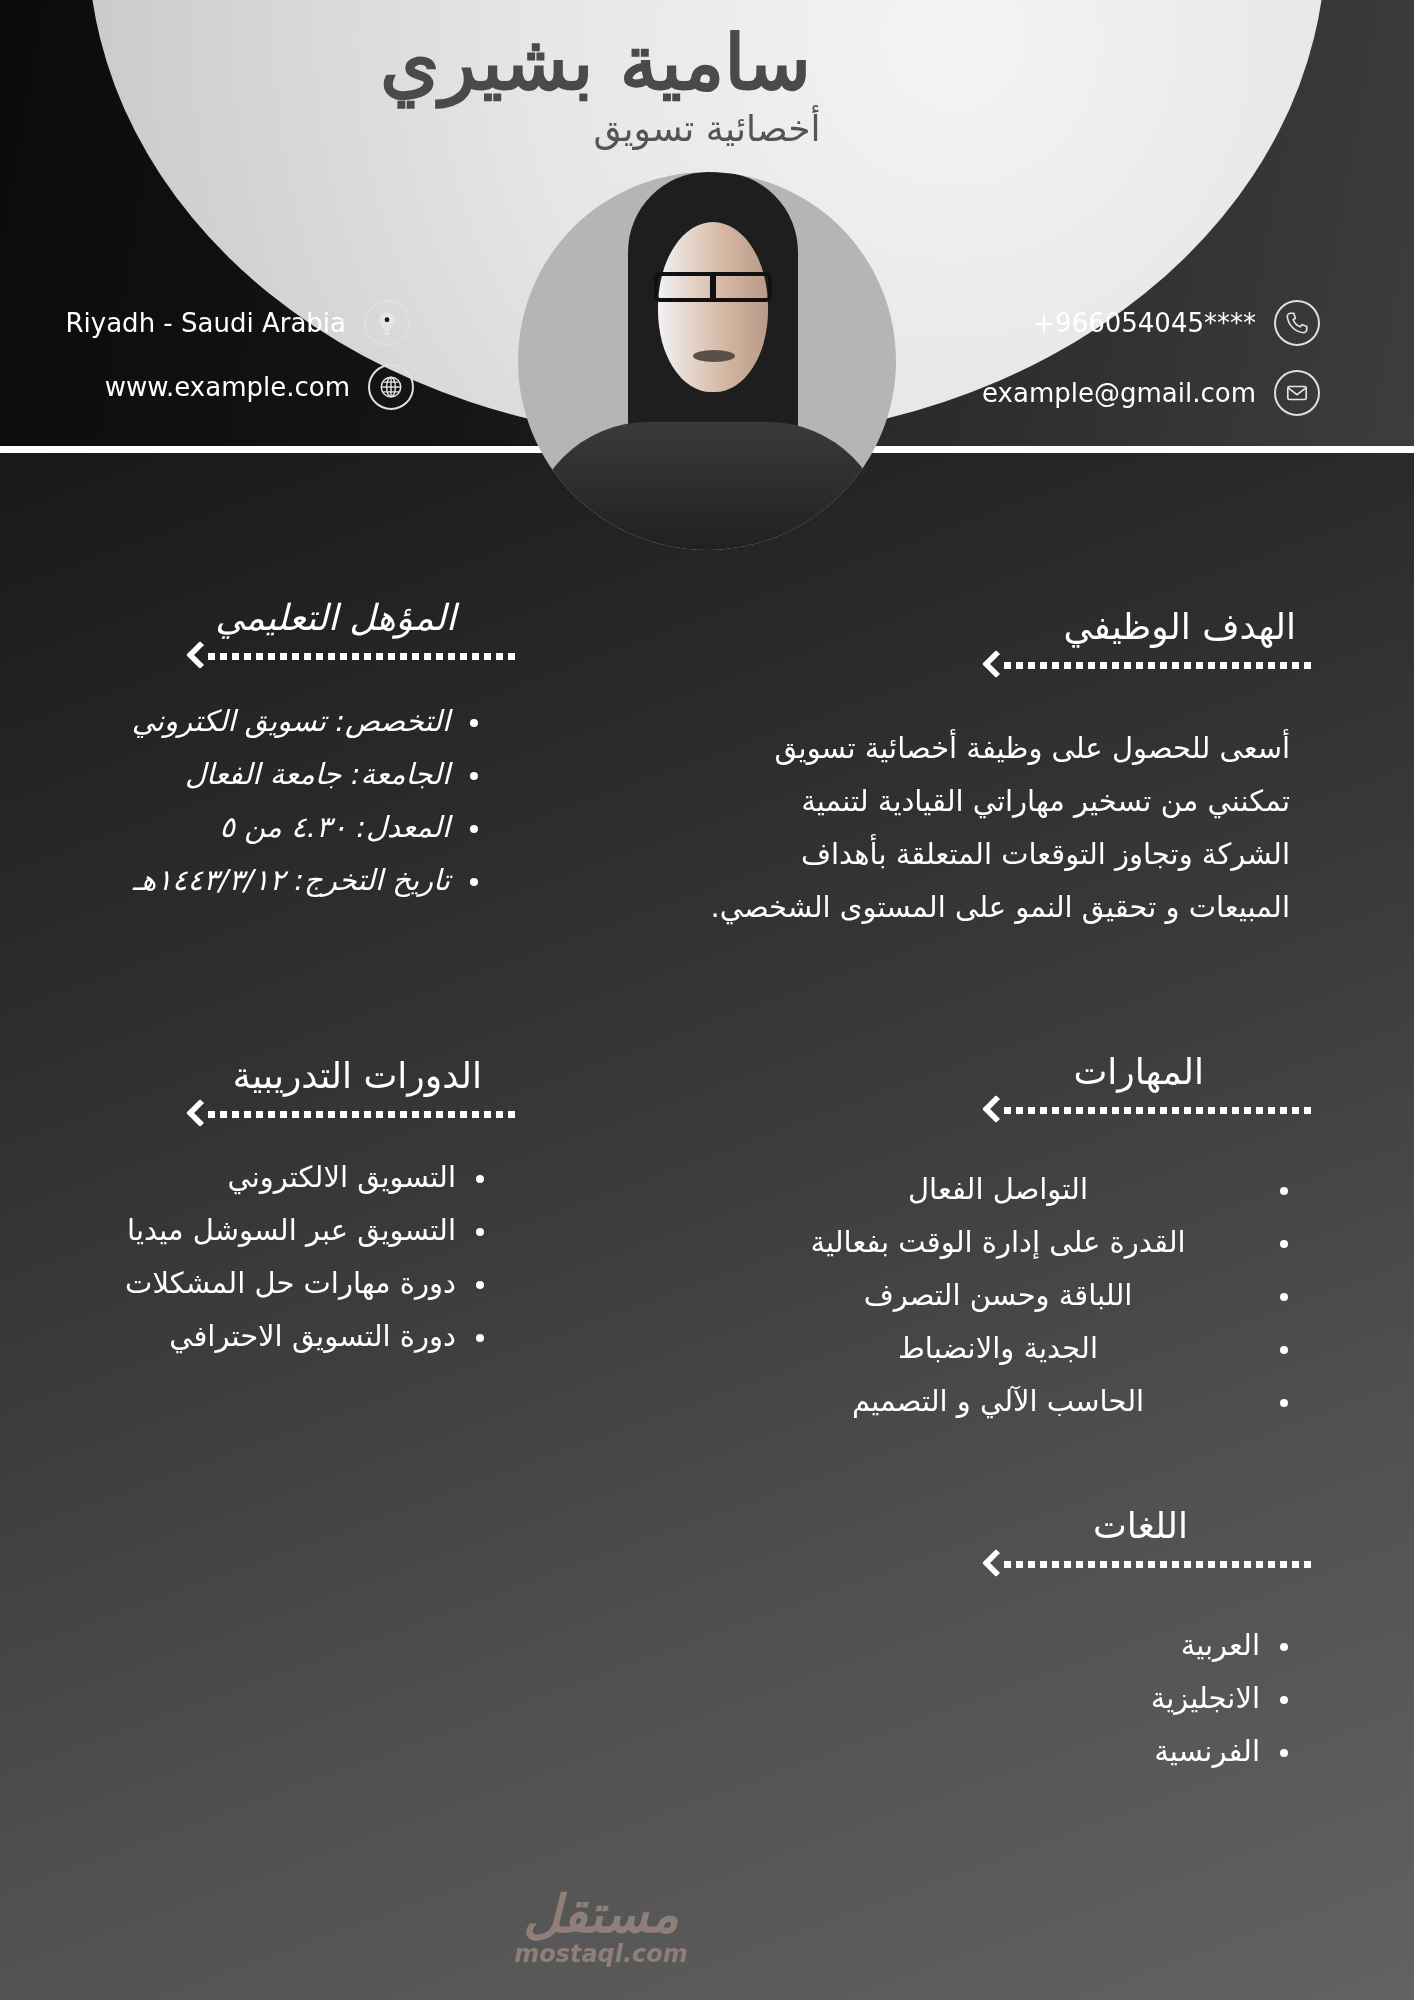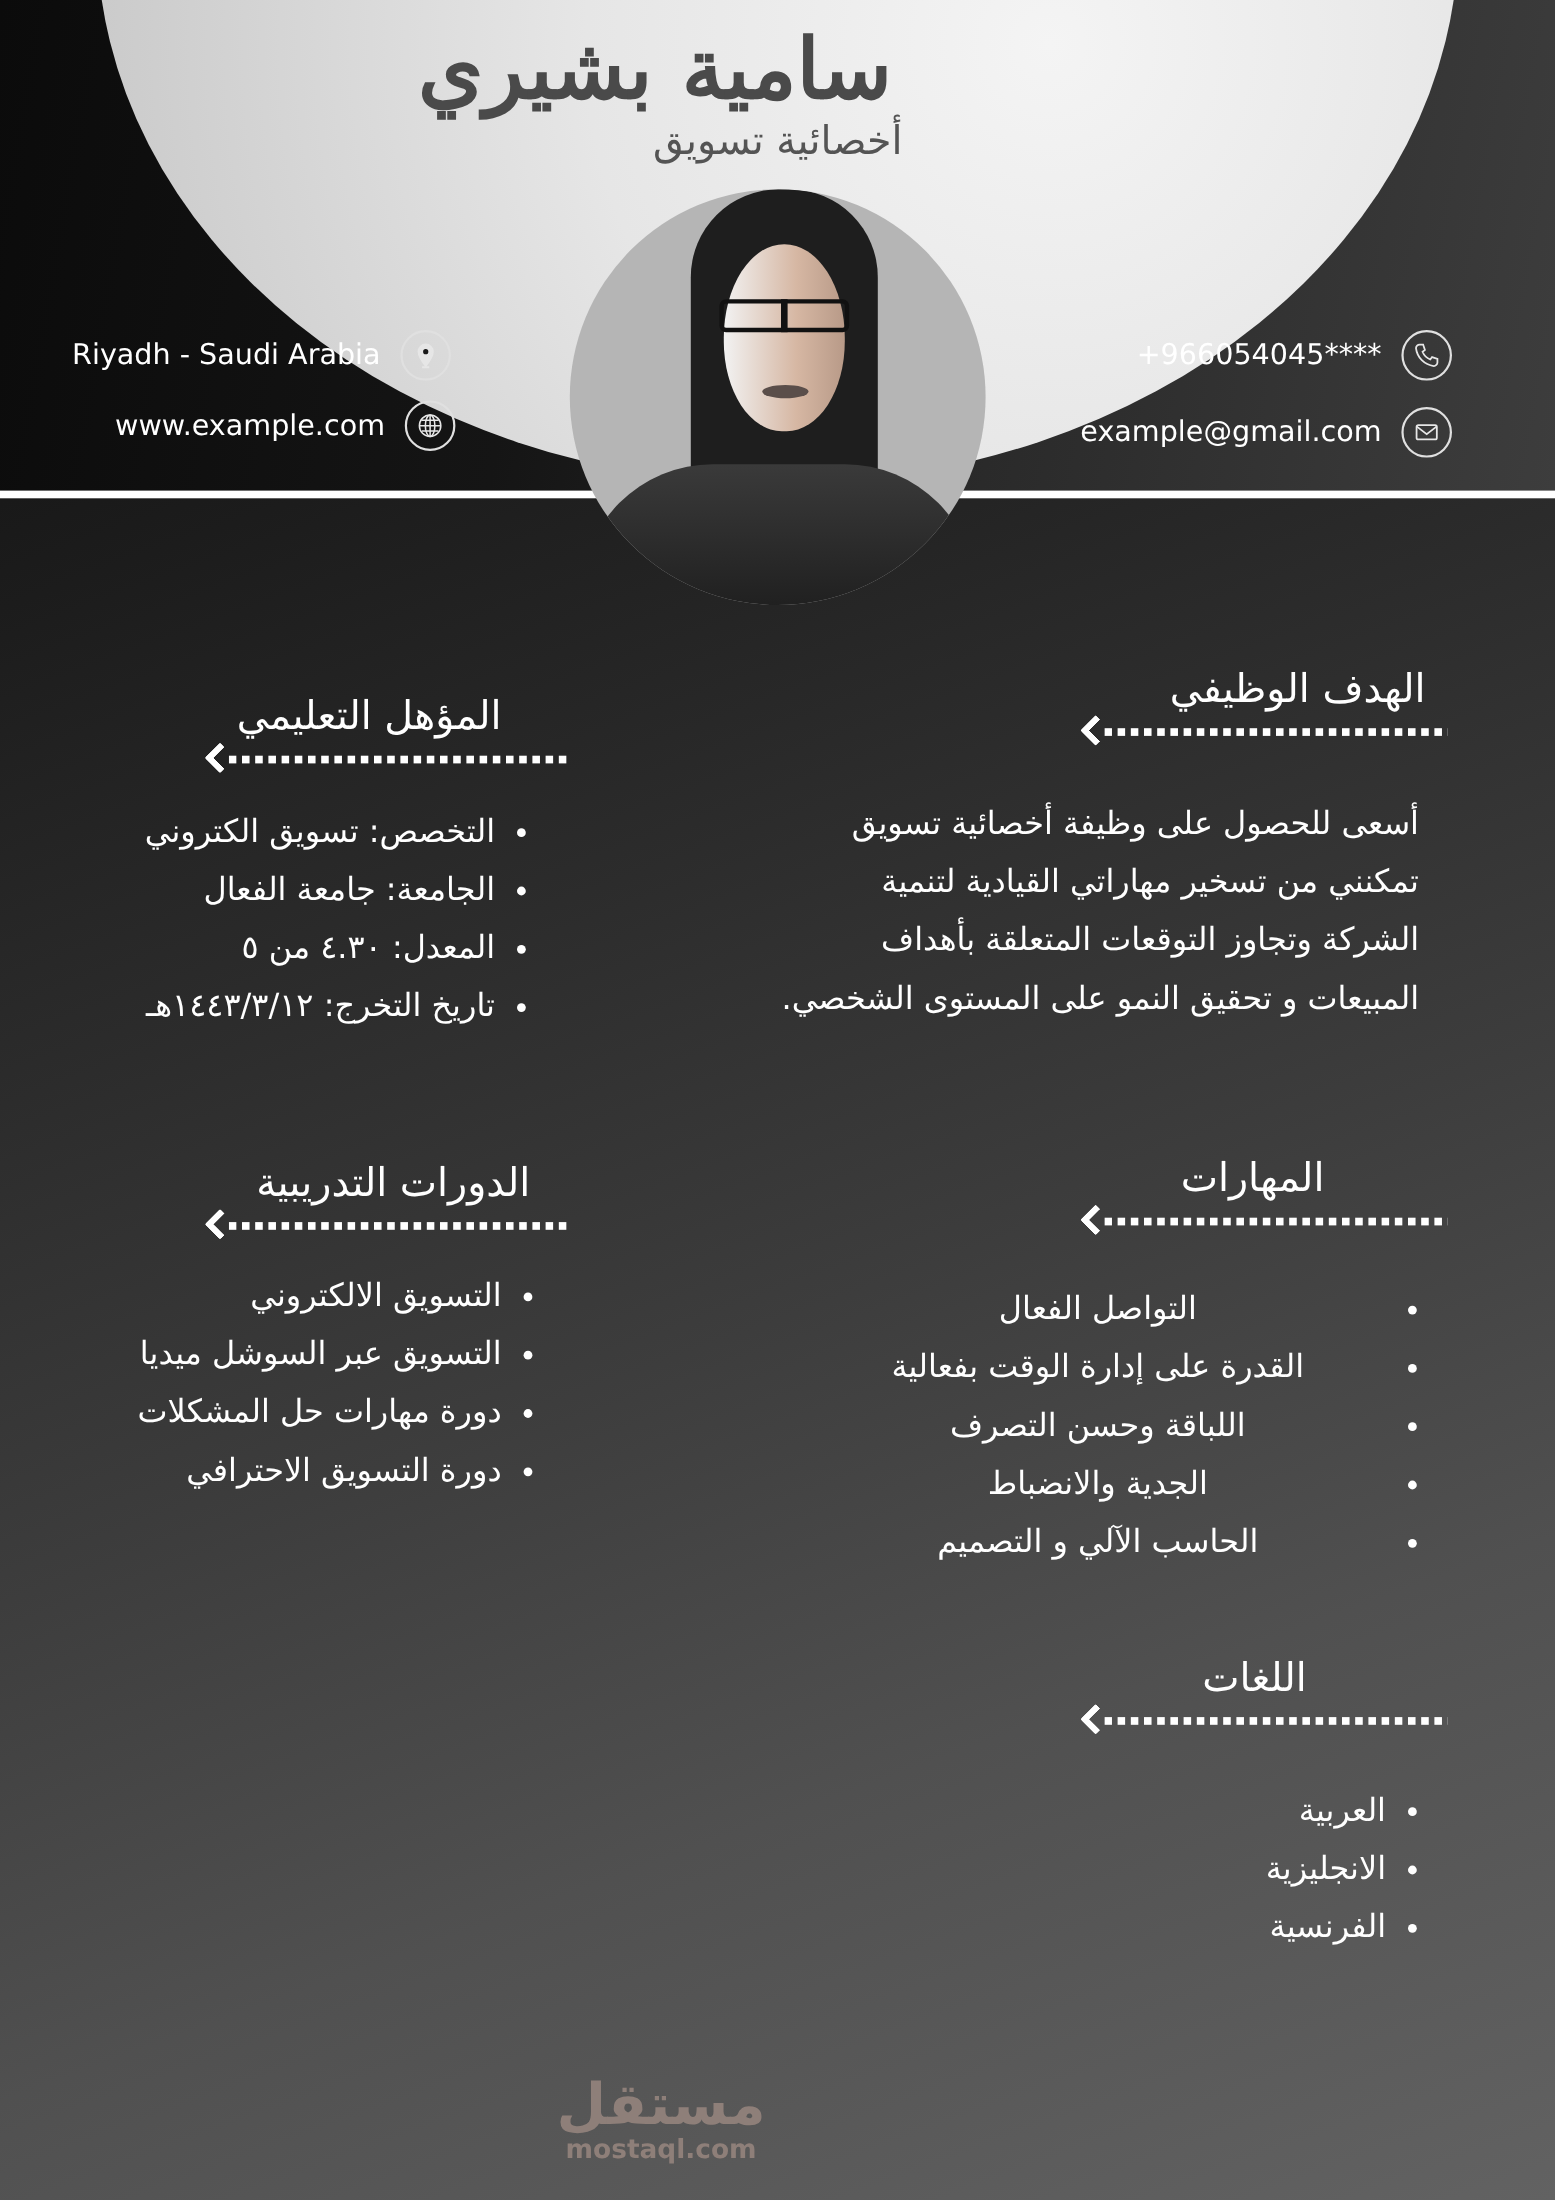--- a/index.html
+++ b/index.html
@@ -90,21 +90,21 @@
   .section li {
     font-size: 29px; line-height: 53px; white-space: nowrap; position: relative; padding-right: 34px;
   }
   .section li::before {
     content: ""; position: absolute; right: 6px; top: 24px; width: 8px; height: 8px; border-radius: 50%; background: #fff;
   }
   .objective p {
     margin: 0; font-size: 29px; line-height: 53px; color: #fff; width: 640px;
   }
   .watermark {
-    position: absolute; left: 0; width: 1202px; top: 1888px; text-align: center; color: #8e7f79;
+    position: absolute; left: 0; width: 1202px; top: 1888px; text-align: center; color: #8e7f79; font-style: italic;
   }
   .watermark .ar { font-size: 52px; font-weight: bold; line-height: 1; direction: rtl; }
   .watermark .en { font-size: 24px; font-weight: bold; margin-top: 0px; }
 </style>
 </head>
 <body>
 
 <div class="top-band">
   <div class="big-circle"></div>
 </div>
@@ -169,21 +169,21 @@
     <div class="head" style="left:10px;"></div>
   </div>
   <div style="margin-top:44px; margin-right:6px;">
     <p>أسعى للحصول على وظيفة أخصائية تسويق</p>
     <p>تمكنني من تسخير مهاراتي القيادية لتنمية</p>
     <p>الشركة وتجاوز التوقعات المتعلقة بأهداف</p>
     <p>المبيعات و تحقيق النمو على المستوى الشخصي.</p>
   </div>
 </div>
 
-<div class="section" style="right:896px; top:630px; width:470px;">
+<div class="section" style="right:896px; top:596px; width:470px;font-style:italic;">
   <h2 style="margin-right:62px;">المؤهل التعليمي</h2>
   <div class="arrow" style="width:340px; margin-right:-2px;">
     <div class="dots" style="width:312px;"></div>
     <div class="head" style="left:10px;"></div>
   </div>
   <ul style="margin-top:26px; margin-right:34px;">
     <li>التخصص: تسويق الكتروني</li>
     <li>الجامعة: جامعة الفعال</li>
     <li>المعدل: ٤.٣٠ من ٥</li>
     <li>تاريخ التخرج: ١٤٤٣/٣/١٢هـ</li>

